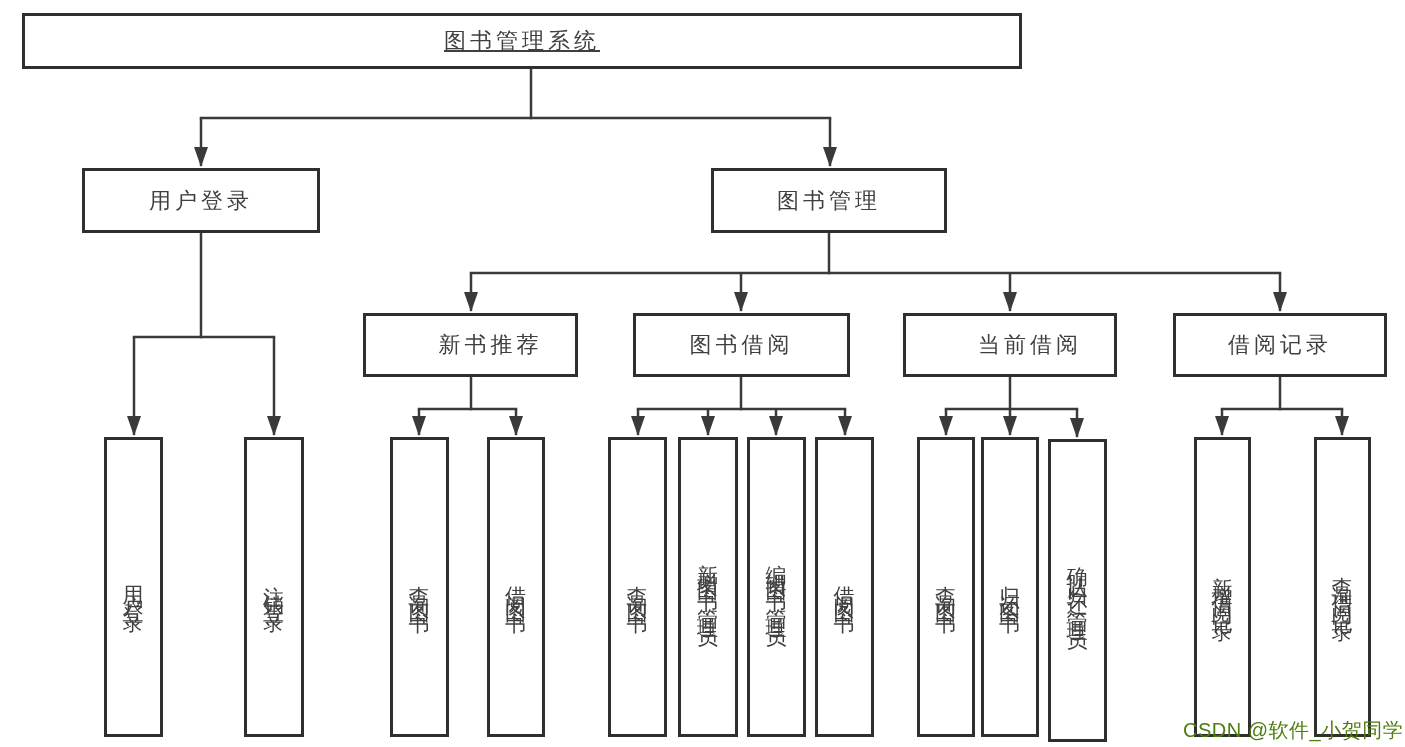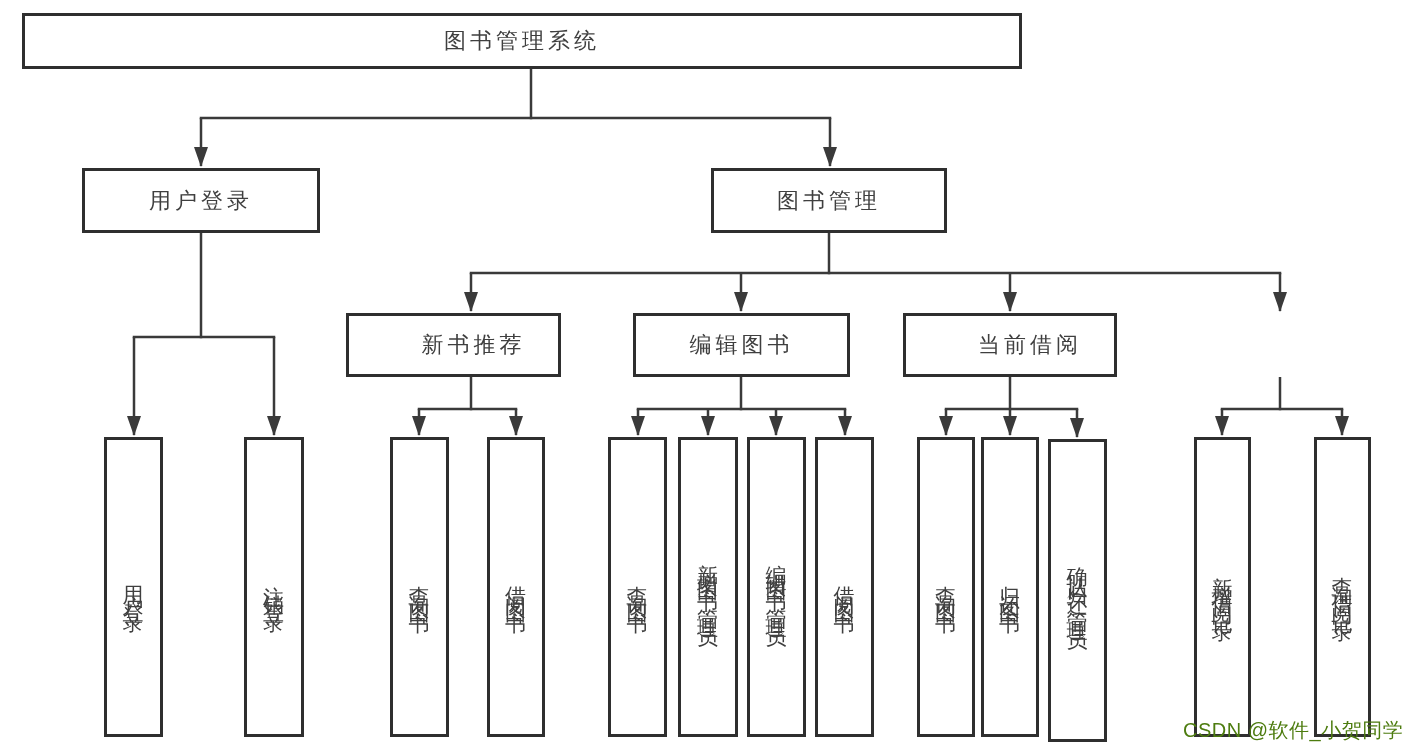--- a/index.html
+++ b/index.html
@@ -19,24 +19,24 @@
   .vbox{
     writing-mode:vertical-rl;text-orientation:mixed;
     font-size:21px;letter-spacing:9px;line-height:1;
   }
   .watermark{
     position:absolute;z-index:5;left:1183px;top:717px;
     font-size:20px;letter-spacing:0.5px;color:#4d7c0f;
     white-space:nowrap;
   }
   
-  .n-root{left:22px;top:13px;width:1000px;height:56px;}
+  .n-root{left:22px;top:13px;width:1000px;height:56px;text-decoration:underline;}
   .n-user-login{left:82px;top:168px;width:238px;height:65px;}
   .n-book-mgmt{left:711px;top:168px;width:236px;height:65px;justify-content:center;}
-  .n-new-rec{left:346px;top:313px;width:215px;height:64px;padding-left:40px;}
+  .n-new-rec{left:363px;top:313px;width:215px;height:64px;padding-left:40px;}
   .n-borrowing{left:633px;top:313px;width:217px;height:64px;}
   .n-current{left:903px;top:313px;width:214px;height:64px;padding-left:40px;}
   .n-records{left:1173px;top:313px;width:214px;height:64px;}
   .lf-a1{left:104px;top:437px;width:59px;height:300px;}
   .lf-a2{left:244px;top:437px;width:60px;height:300px;}
   .lf-b1{left:390px;top:437px;width:59px;height:300px;}
   .lf-b2{left:487px;top:437px;width:58px;height:300px;}
   .lf-c1{left:608px;top:437px;width:59px;height:300px;}
   .lf-c2{left:678px;top:437px;width:60px;height:300px;}
   .lf-c3{left:747px;top:437px;width:59px;height:300px;}
@@ -124,24 +124,27 @@
     <span>用户登录</span>
   </div>
   <div class="box hbox n-book-mgmt">
     <span>图书管理</span>
   </div>
 
   <div class="box hbox n-new-rec">
     <span>新书推荐</span>
   </div>
   <div class="box hbox n-borrowing">
-    <span>编辑图书</span>
+    <span>图书借阅</span>
   </div>
   <div class="box hbox n-current">
     <span>当前借阅</span>
+  </div>
+  <div class="box hbox n-records">
+    <span>借阅记录</span>
   </div>
 
   <div class="box vbox lf-a1">
     <span>用户登录</span>
   </div>
   <div class="box vbox lf-a2">
     <span>注销登录</span>
   </div>
 
   <div class="box vbox lf-b1">

